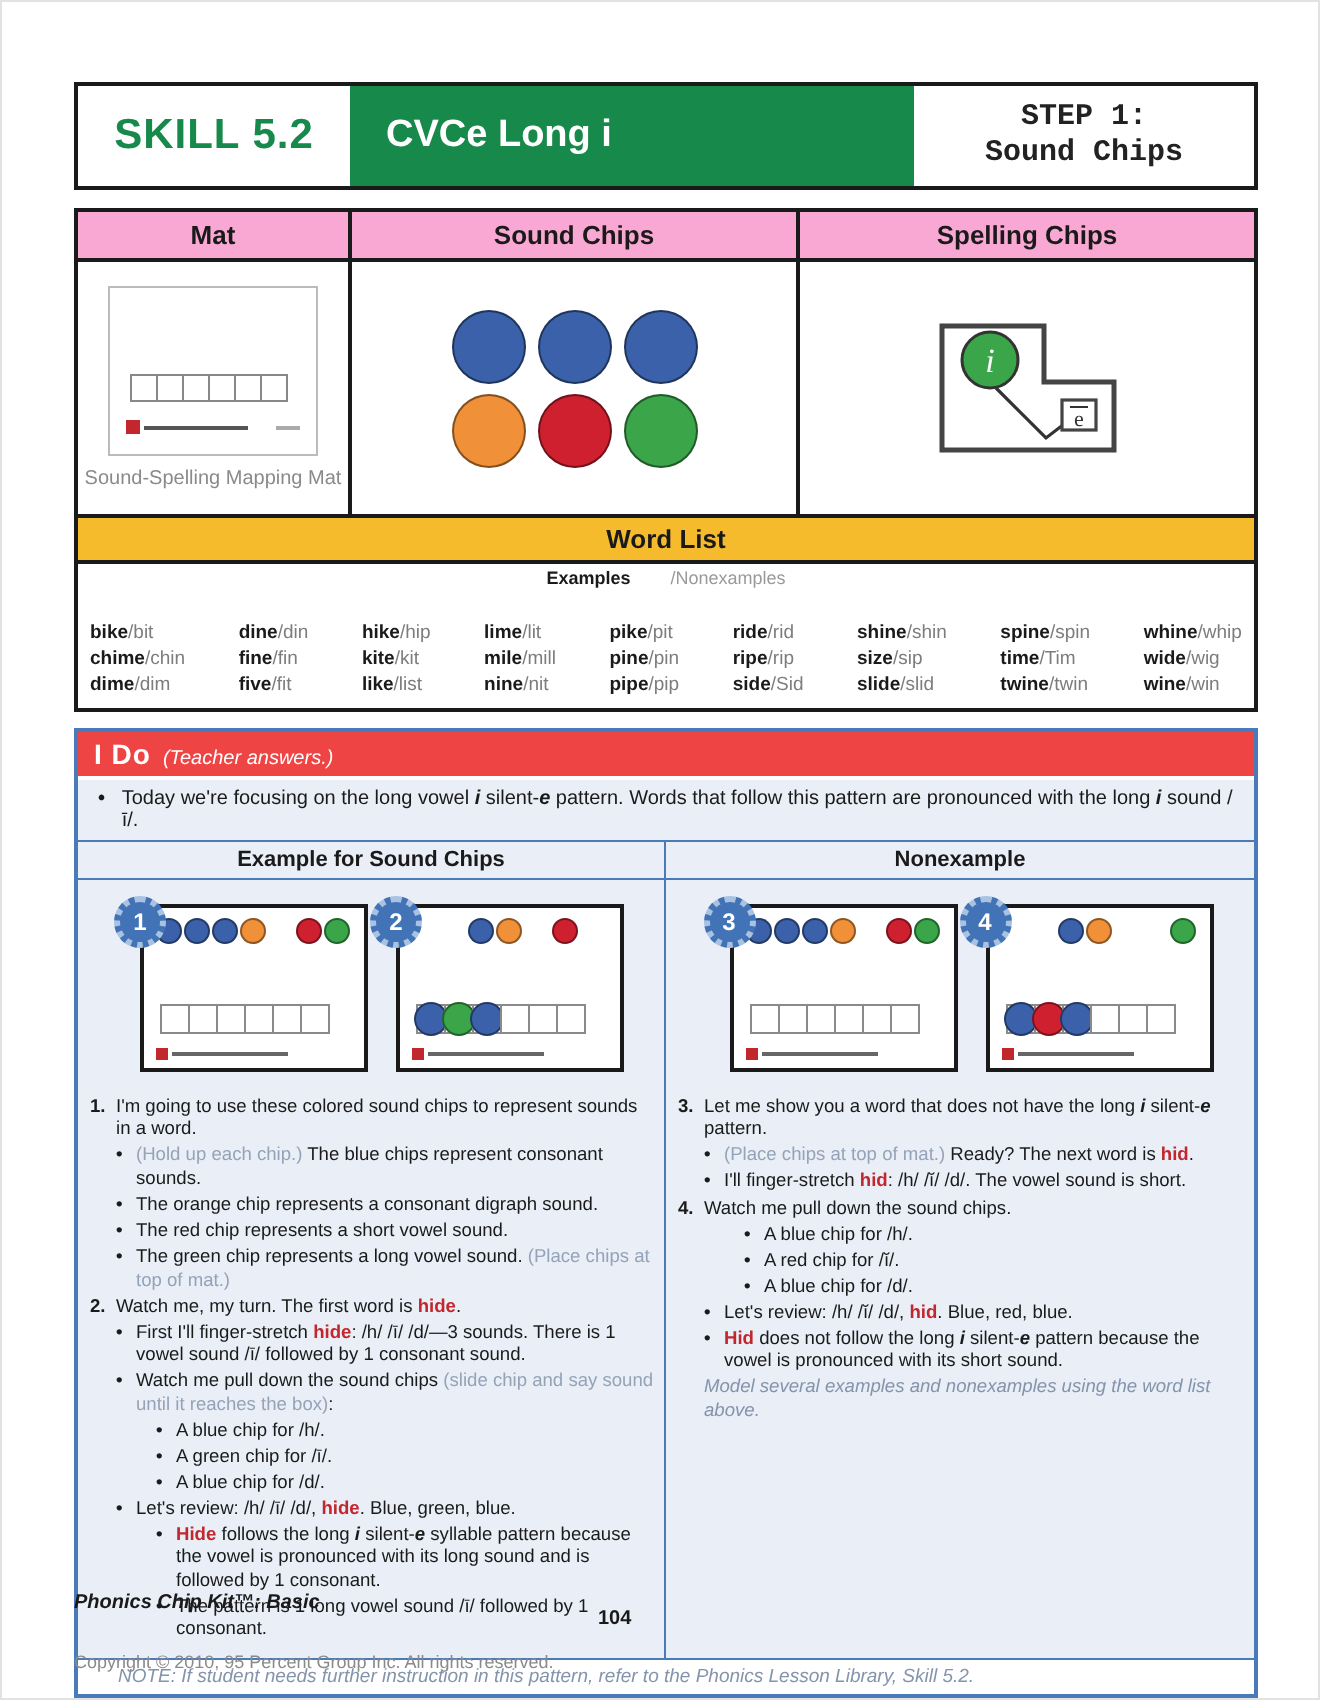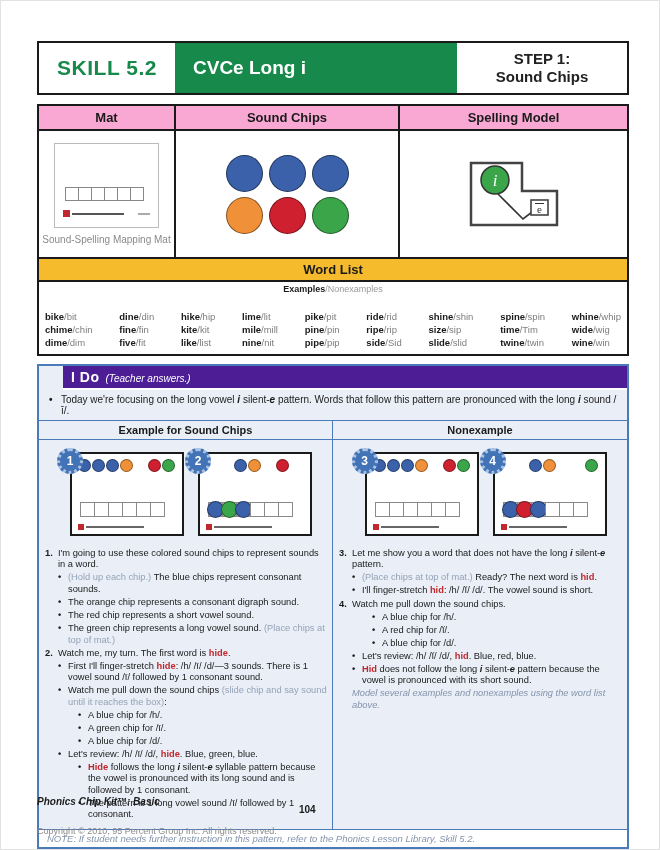--- a/index.html
+++ b/index.html
@@ -19,20 +19,21 @@
     background:#fff; width:138px; display:flex; align-items:center; justify-content:center;
     color:#17894a; font-weight:bold; font-size:21px; letter-spacing:0.5px;
     border-right:2px solid #17894a;
   }
   .hdr-title { flex:1; display:flex; align-items:center; padding-left:16px;
     color:#fff; font-weight:bold; font-size:19px; }
   .hdr-step {
     background:#fff; width:172px; display:flex; flex-direction:column; align-items:center; justify-content:center;
     font-weight:bold; font-size:15px; line-height:1.2; color:#222; text-align:center;
     border-left:2px solid #17894a;
+    font-family:Liberation Mono, monospace;
   }
 
   
   .mat-table { border:2px solid #1a1a1a; margin-top:9px; }
   .mat-head { display:grid; grid-template-columns:137px 224px 1fr; background:#f9a8d4; border-bottom:2px solid #1a1a1a; }
   .mat-head > div { text-align:center; font-weight:bold; font-size:13px; padding:4px 0;
      border-right:2px solid #1a1a1a; }
   .mat-head > div:last-child { border-right:none; }
   .mat-body { display:grid; grid-template-columns:137px 224px 1fr; background:#fff; }
   .mat-body > div { border-right:2px solid #1a1a1a; display:flex; flex-direction:column; align-items:center; justify-content:center; min-height:126px; }
@@ -50,30 +51,30 @@
   .chip-rows { display:flex; flex-direction:column; gap:5px; }
   .chip-row { display:flex; gap:6px; justify-content:center; }
   .big-chip { width:37px; height:37px; border-radius:50%; border:1px solid rgba(0,0,0,.45); display:inline-block; }
 
   
   .wl-head { background:#f5bb2d; border-top:2px solid #1a1a1a; border-bottom:2px solid #1a1a1a;
     text-align:center; font-weight:bold; font-size:13px; padding:3px 0; }
   .wl-body { background:#fff; padding:2px 6px 5px 6px; }
   .wl-examples { text-align:center; font-size:9px; }
   .wl-examples .ex { font-weight:bold; color:#1a1a1a; }
-  .wl-examples .nonex { color:#9a9a9a; }
+  .wl-examples .nonex { color:#9a9a9a;padding-left:20px; }
   .wl-cols { display:flex; justify-content:space-between; margin-top:17px; }
   .wl-pair { font-size:9.5px; line-height:1.35; white-space:nowrap; }
   .wl-ex { font-weight:bold; color:#1a1a1a; }
   .wl-non { color:#7d7d7d; }
 
   
   .ido { border:2px solid #4b7ab8; margin-top:8px; background:#e9eef7; }
-  .ido-bar { background:#4c1d95; color:#fff; padding:3px 8px; display:flex; align-items:baseline; gap:6px;
-    border-bottom:2px solid #fff;margin-left:24px; }
+  .ido-bar { background:#ef4444; color:#fff; padding:3px 8px; display:flex; align-items:baseline; gap:6px;
+    border-bottom:2px solid #fff; }
   .ido-bar .t { font-weight:bold; font-size:14px; letter-spacing:0.5px; }
   .ido-bar .s { font-style:italic; font-size:10px; }
   .ido-intro { padding:4px 8px 4px 10px; border-bottom:1.5px solid #4b7ab8; display:flex; }
   .ido-intro .marker { width:12px; font-weight:bold; font-size:10px; }
   .ido-intro .txt { font-size:10px; }
   .ido-colheads { display:grid; grid-template-columns:1fr 1fr; border-bottom:1.5px solid #4b7ab8; }
   .ido-colheads > div { text-align:center; font-weight:bold; font-size:11px; padding:3px 0; }
   .ido-colheads > div:first-child { border-right:1.5px solid #4b7ab8; }
   .ido-cols { display:grid; grid-template-columns:1fr 1fr; border-bottom:1.5px solid #4b7ab8; }
   .ido-col { padding:6px 5px 8px 6px; }
@@ -102,21 +103,21 @@
   .step .marker { flex:0 0 13px; font-weight:bold; }
   .step.lvl1 { margin-left:13px; } .step.lvl1 .marker { flex:0 0 10px; }
   .step.lvl2 { margin-left:33px; } .step.lvl2 .marker { flex:0 0 10px; }
   .step .txt { flex:1; }
   .seg-b { font-weight:normal; color:#1a1a1a; }
   .seg-bi { font-weight:bold; font-style:italic; color:#1a1a1a; }
   .seg-r { font-weight:bold; color:#c1272d; }
   .seg-g { color:#95a3b8; }
   .seg-i { color:#8494ab; font-style:italic; }
 
-  .ido-note { background:#fff; padding:3px 8px; font-size:9.5px; font-style:italic; color:#8494ab; }
+  .ido-note { background:#fff; padding:3px 20px; font-size:9.5px; font-style:italic; color:#8494ab; }
 
   
   .footer { position:absolute; left:36px; top:795px; width:592px; }
   .f-product { font-size:10px; font-weight:bold; font-style:italic; }
   .f-copy { font-size:9px; color:#8a8a8a; margin-top:19px; }
   .f-page { position:absolute; left:262px; top:8px; font-size:10px; font-weight:bold; }
 
   .spelling-svg text { font-family:"Liberation Serif", serif; }
 </style>
 </head>
@@ -130,21 +131,21 @@
     <div class="hdr-step">
       <span>STEP 1:</span>
       <span>Sound Chips</span>
     </div>
   </div>
 
   <div class="mat-table">
     <div class="mat-head">
       <div>Mat</div>
       <div>Sound Chips</div>
-      <div>Spelling Model</div>
+      <div>Spelling Chips</div>
     </div>
     <div class="mat-body">
       <div>
         <div class="mapping-mat-thumb">
           <div class="mmt-squares">
             <span></span>
               <span></span>
               <span></span>
               <span></span>
               <span></span>

